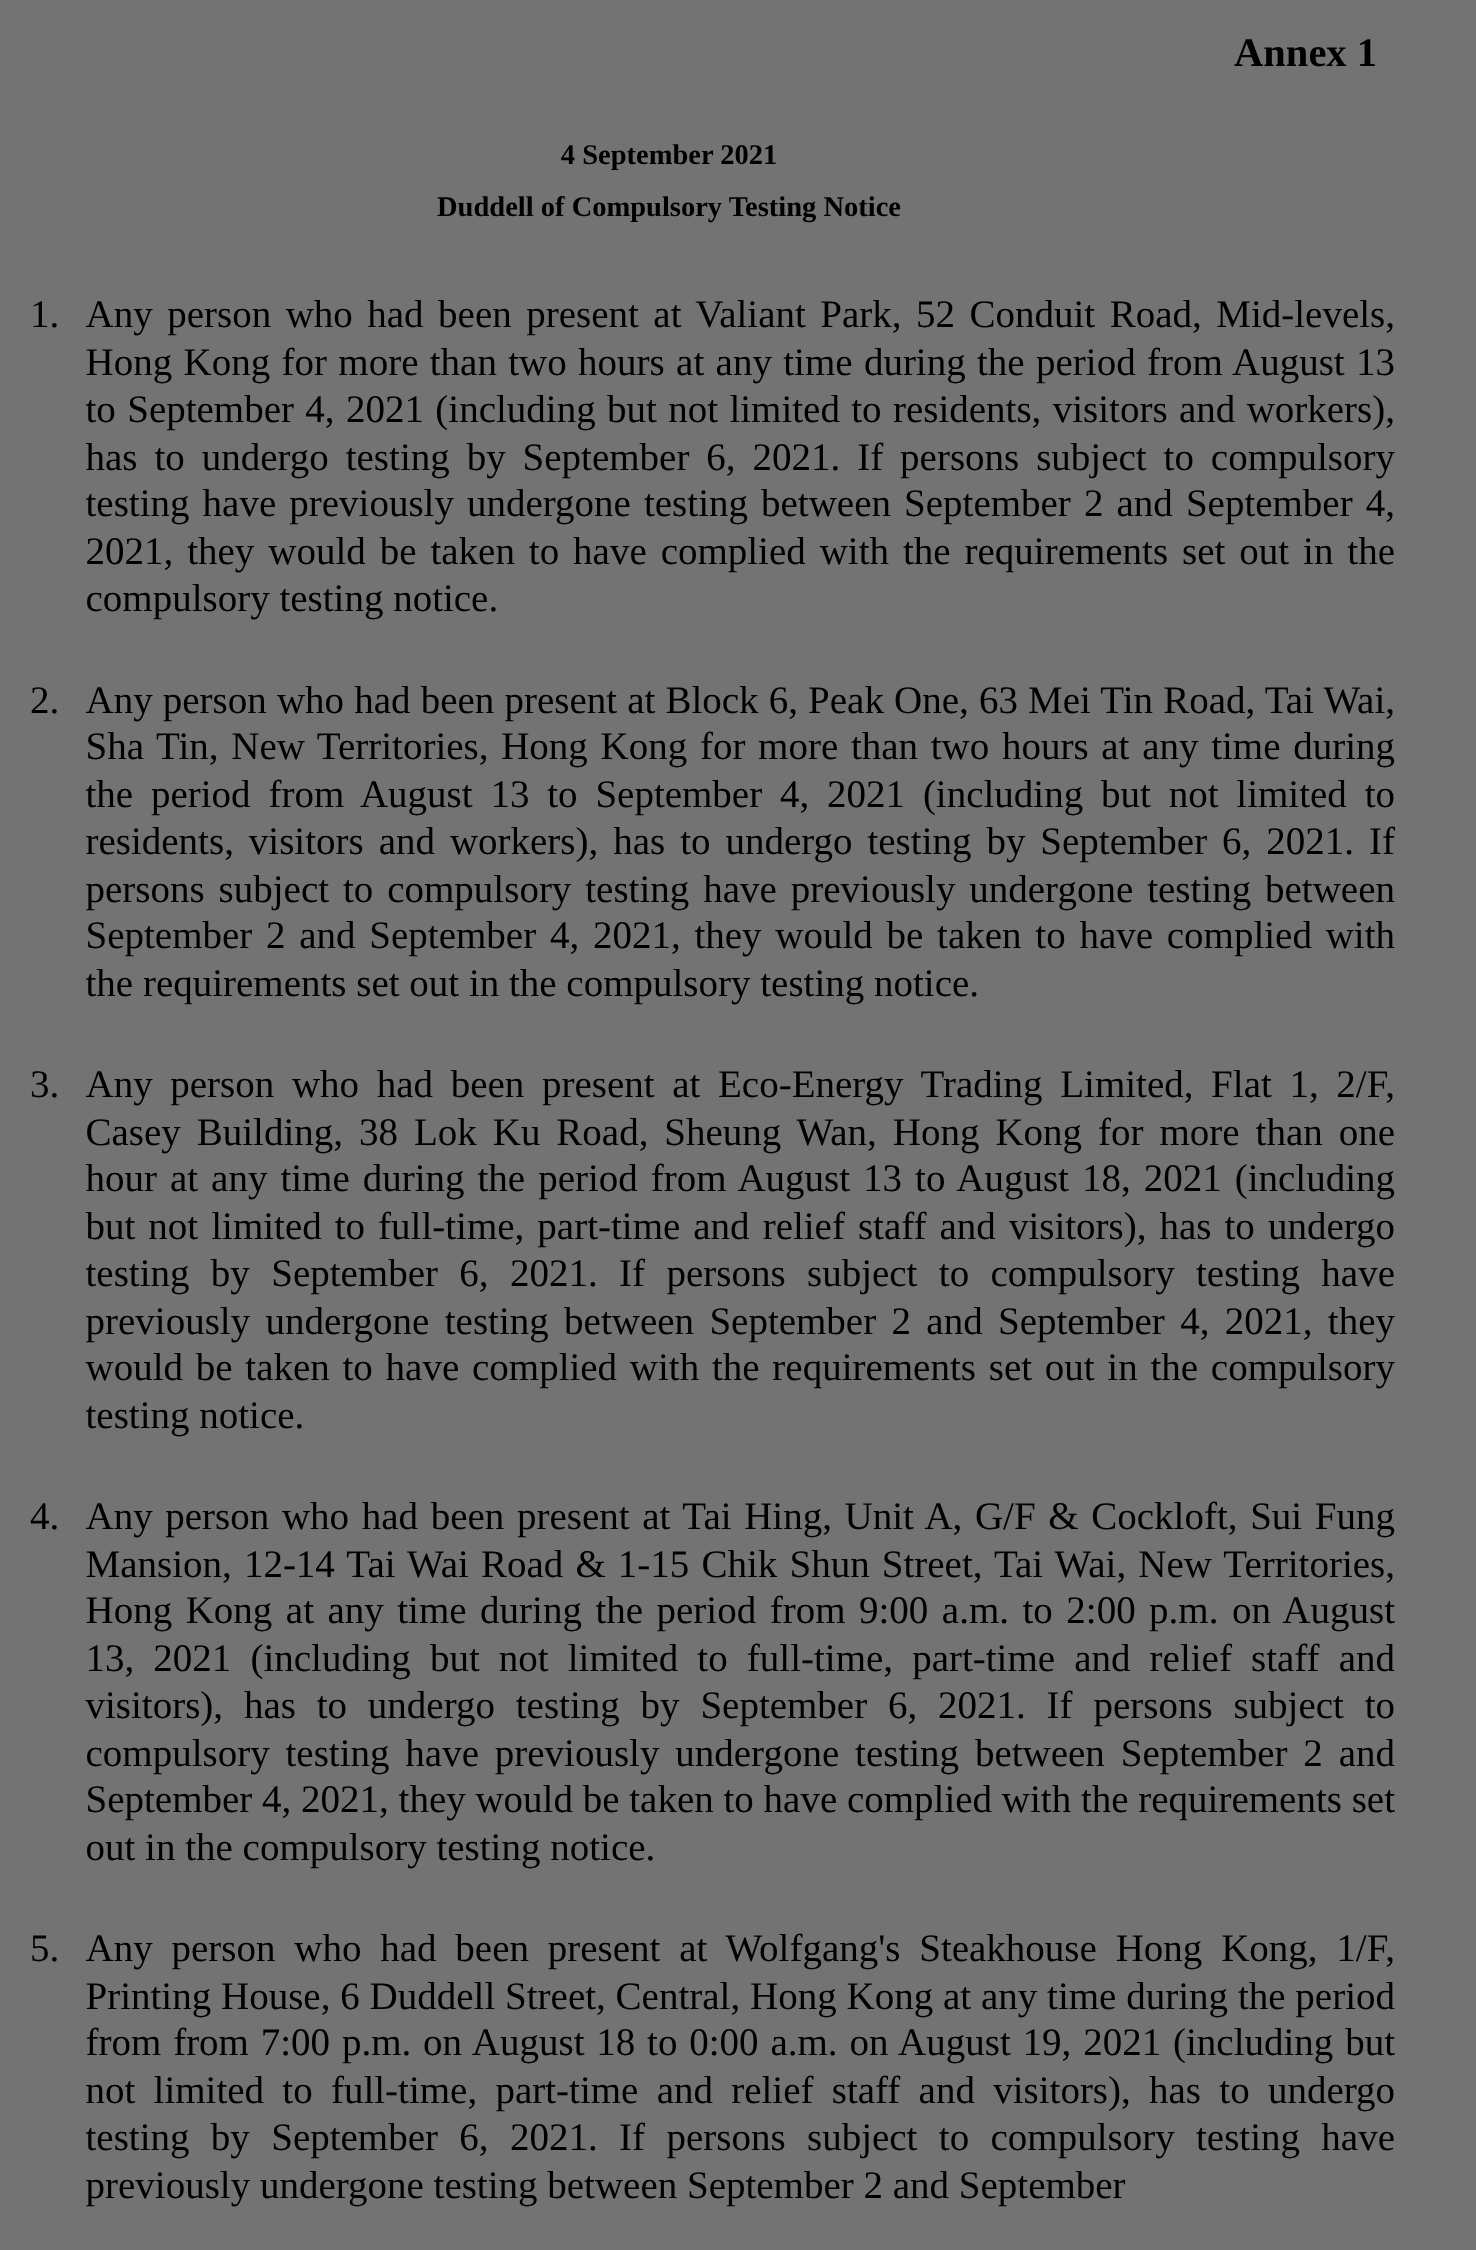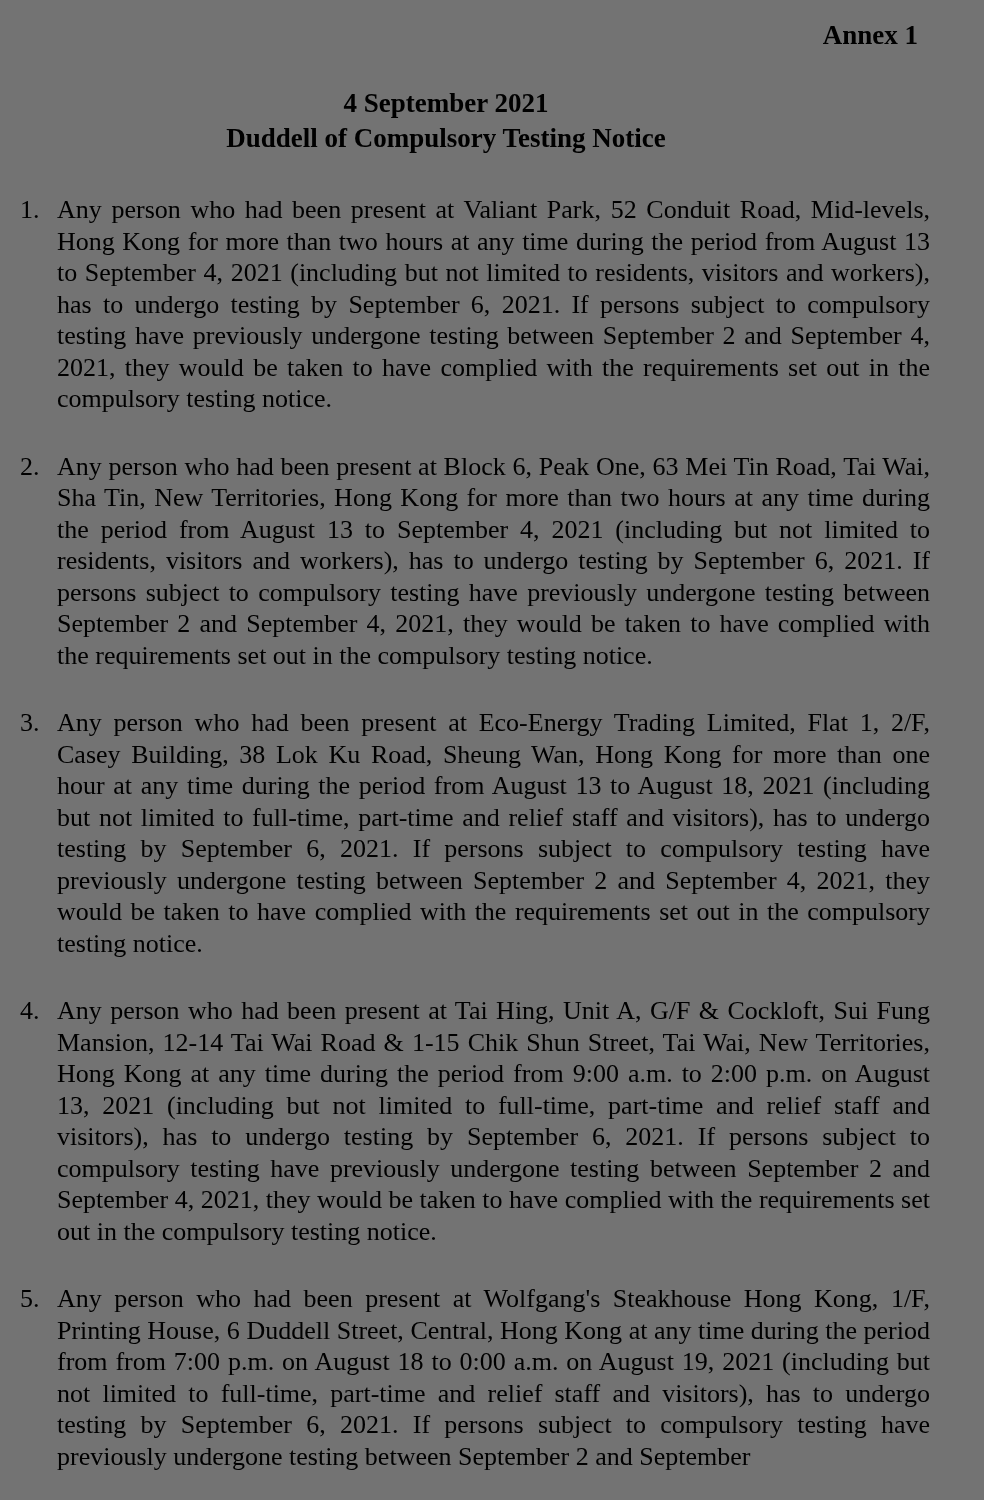--- a/index.html
+++ b/index.html
@@ -22,21 +22,21 @@
     text-align: right;
     font-weight: 700;
     font-size: 27px;
     line-height: 30px;
   }
   .titles {
     margin-top: 36px;
     width: 892px;
     text-align: center;
     font-weight: 700;
-    font-size: 27px;
+    font-size: 19px;
     line-height: 35px;
   }
   .content {
     margin-top: 38px;
     padding-left: 20px;
     padding-right: 54px;
     font-size: 26px;
     line-height: 31.5px;
   }
   .para {

